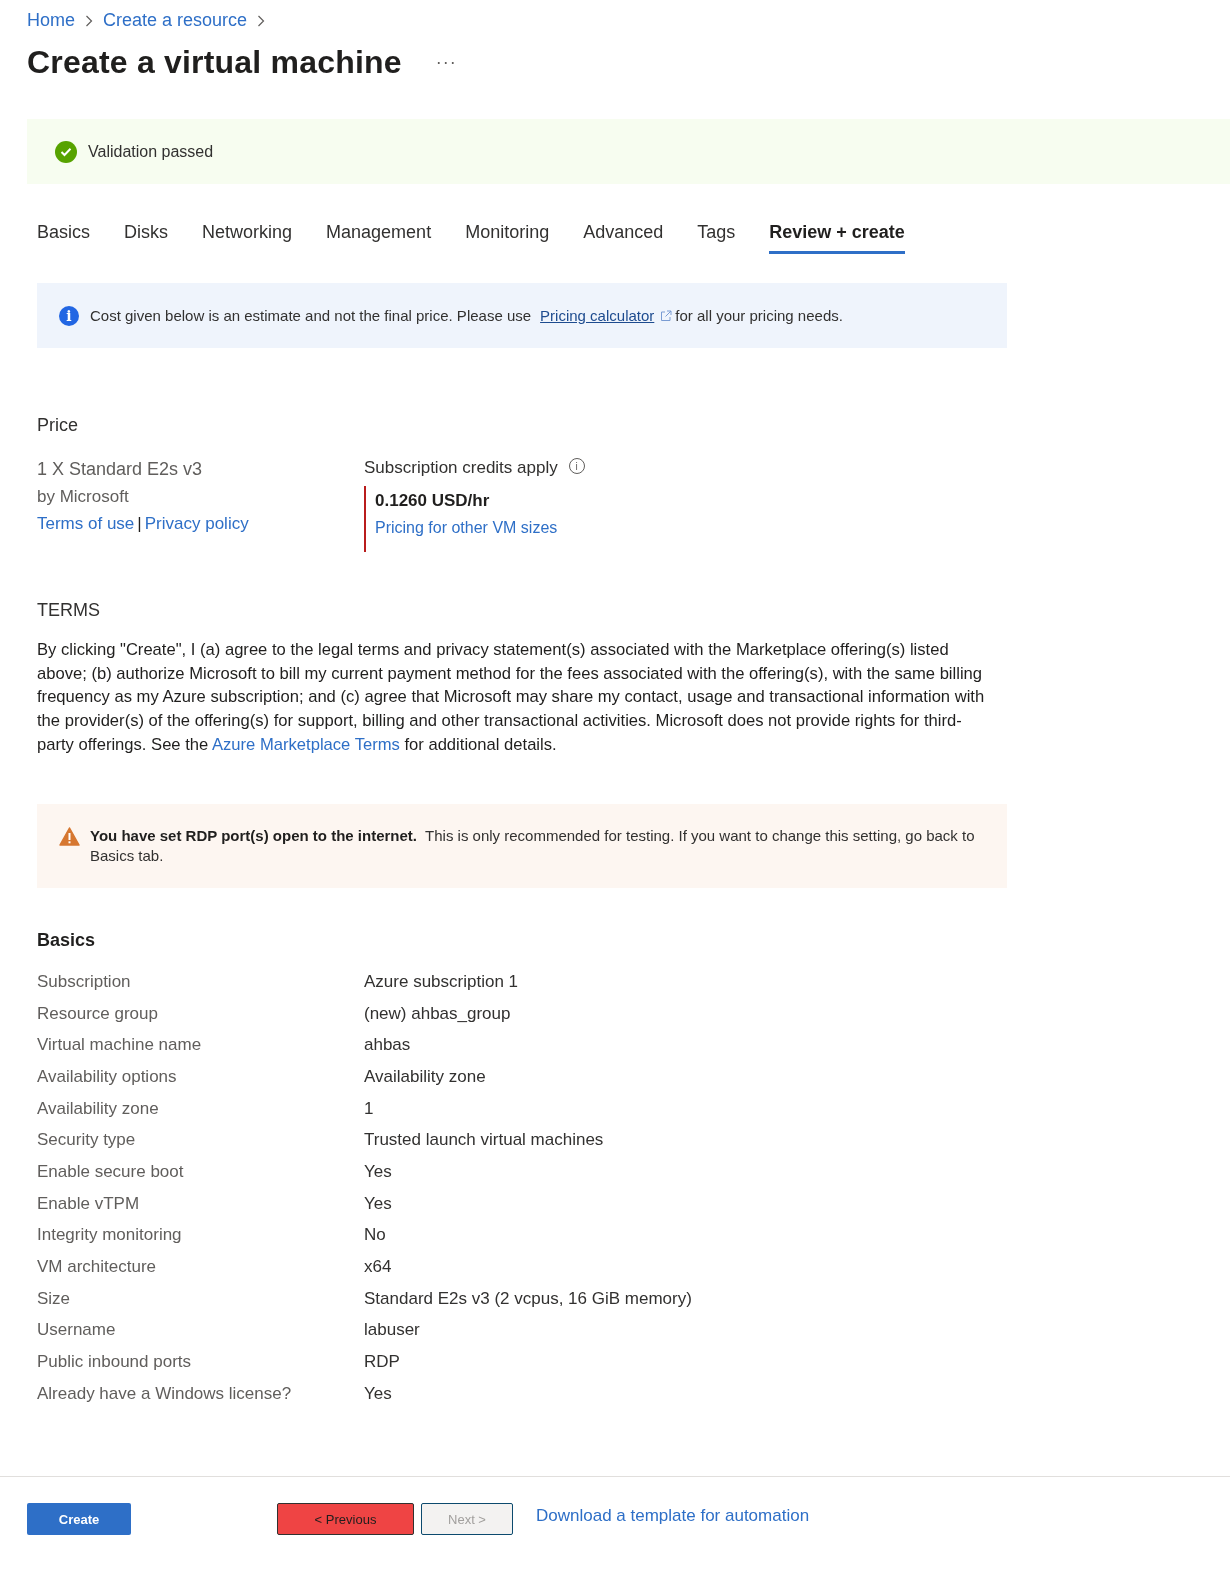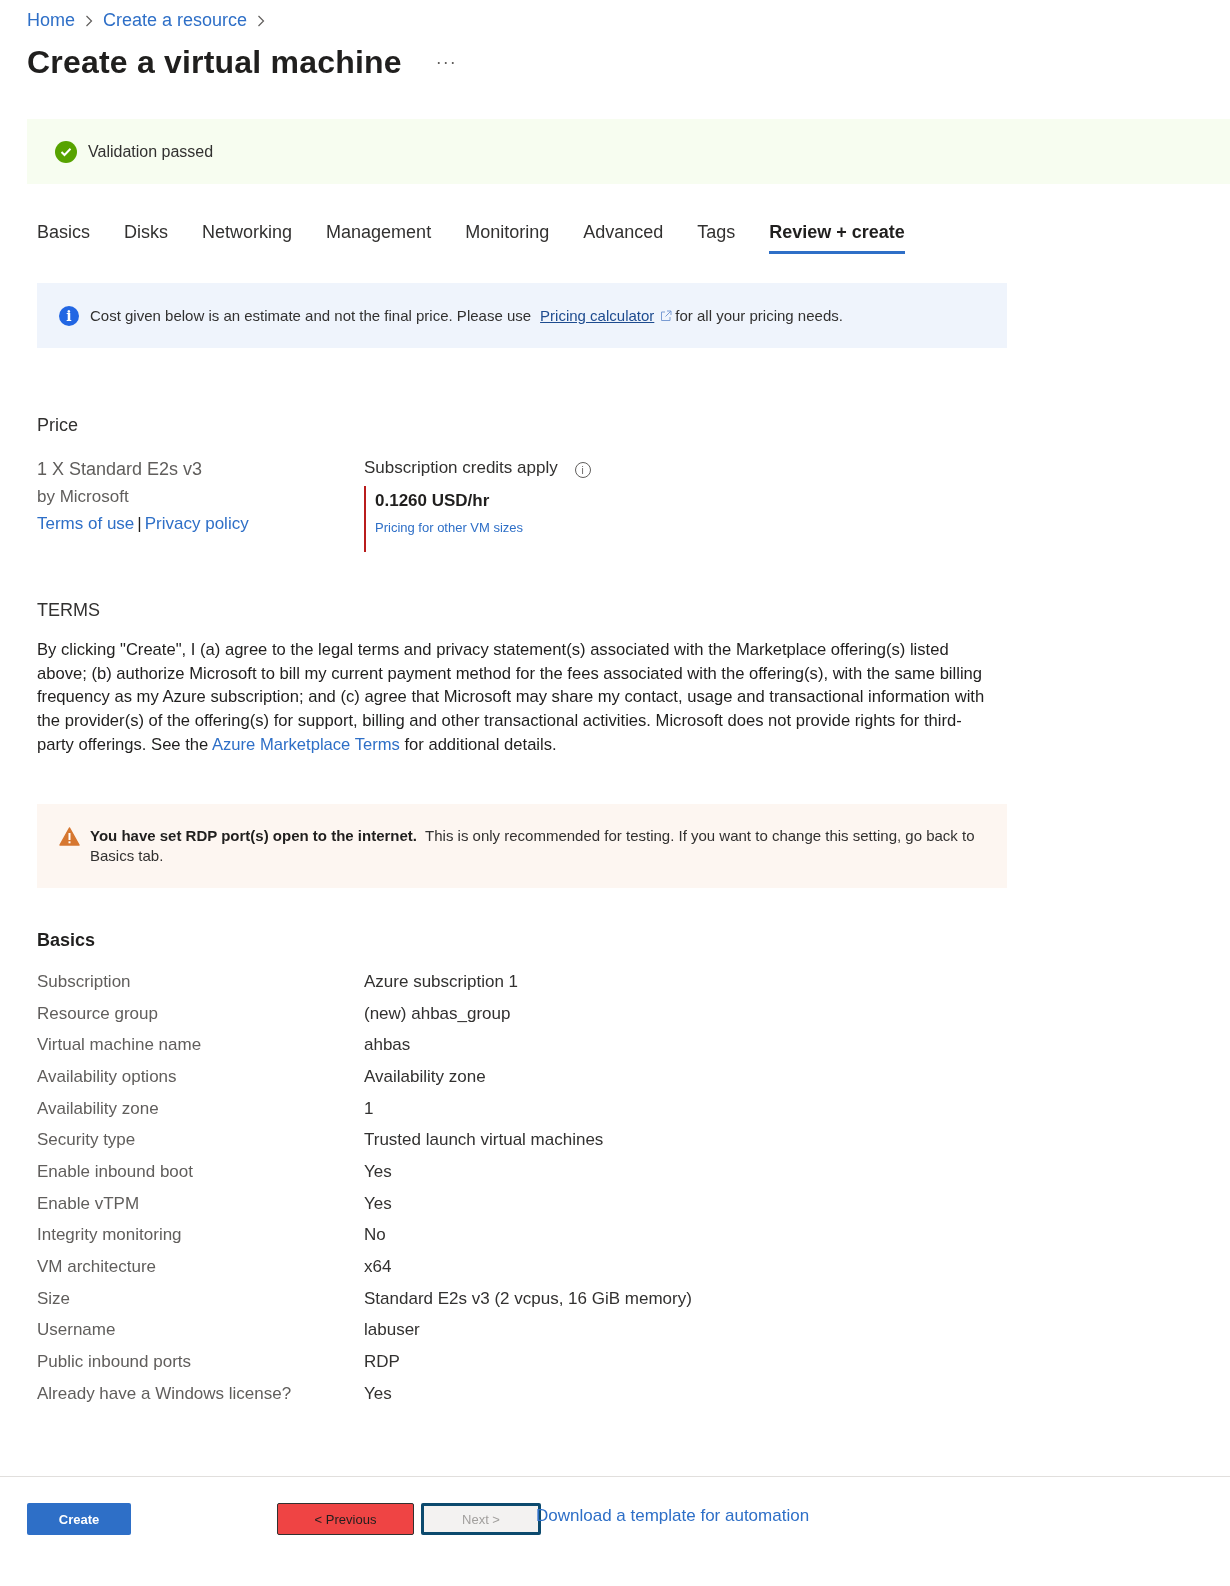--- a/index.html
+++ b/index.html
@@ -25,43 +25,43 @@
   .info-banner { position: absolute; left: 37px; top: 283px; width: 970px; height: 65px; background: #eff4fc; display: flex; align-items: center; padding-left: 22px; font-size: 15px; color: #323130; }
   .info-banner .info-icon { width: 20px; height: 20px; border-radius: 50%; background: #2266e3; color: #fff; display: flex; align-items: center; justify-content: center; font-weight: bold; font-size: 14px; margin-right: 11px; font-family: "DejaVu Serif", serif; }
   .info-banner .calc-link { color: #1d4b8f; text-decoration: underline; margin-left: 9px; }
   .info-banner .ext-icon { margin: 0 3px 0 6px; display: inline-flex; }
 
   .section-label { position: absolute; font-size: 18px; color: #323130; }
   .price-left { position: absolute; left: 37px; top: 456px; font-size: 17px; line-height: 27px; color: #605e5c; }
   .price-left .product { font-size: 18px; }
   .price-left .pipe { color: #201f1e; margin: 0 3px; }
   .price-right { position: absolute; left: 364px; top: 458px; }
-  .price-right .credits { font-size: 17px; color: #323130; display: flex; align-items: flex-end; gap: 6px; }
+  .price-right .credits { font-size: 17px; color: #323130; display: flex; align-items: flex-start; }
   .price-right .credits .tip { margin-left: 11px; width: 16px; height: 16px; border-radius: 50%; border: 1px solid #605e5c; font-size: 10px; display: inline-flex; align-items: center; justify-content: center; color: #605e5c; }
   .price-box { margin-top: 8px; border-left: 2px solid #b91c1c; padding-left: 9px; height: 66px; }
   .price-box .amount { font-size: 17px; font-weight: bold; color: #201f1e; line-height: 26px; padding-top: 2px; }
-  .price-box .other { font-size: 13px; line-height: 28px; }
+  .price-box .other { font-size: 16px; line-height: 28px; }
 
   .terms-body { position: absolute; left: 37px; top: 638px; width: 950px; font-size: 16.6px; line-height: 23.7px; color: #201f1e; }
 
   .warning-banner { position: absolute; left: 37px; top: 804px; width: 970px; height: 84px; background: #fdf6f1; padding: 22px 16px 0 53px; font-size: 15px; line-height: 20px; color: #323130; }
   .warning-banner .warn-icon { position: absolute; left: 22px; top: 23px; }
   .warning-banner b { color: #201f1e; }
 
   .basics-title { position: absolute; left: 37px; top: 930px; font-size: 18px; font-weight: bold; color: #201f1e; }
   .summary { position: absolute; left: 37px; top: 966px; }
   .summary .row { height: 31.7px; display: flex; align-items: center; font-size: 17px; }
   .summary .label { width: 327px; color: #605e5c; }
   .summary .value { color: #323130; }
 
   .footer-divider { position: absolute; left: 0; top: 1476px; width: 1230px; height: 1px; background: #e1dfdd; }
   .btn { position: absolute; top: 1503px; height: 32px; font-size: 13px; display: flex; align-items: center; justify-content: center; border-radius: 2px; cursor: pointer; text-align: center; }
   .btn-create { left: 27px; width: 104px; background: #2e6fc7; color: #fff; font-weight: bold; }
   .btn-prev { left: 277px; width: 137px; border: 1px solid #323130; background: #ef4444; color: #201f1e; }
-  .btn-next { left: 421px; width: 120px; border: 3px solid #0c4a6e; background: #f3f2f1; color: #a19f9d; }
+  .btn-next { left: 421px; width: 92px; border: 1px solid #0c4a6e; background: #f3f2f1; color: #a19f9d; }
   .download-link { position: absolute; left: 536px; top: 1506px; font-size: 17px; }
 </style>
 </head>
 <body>
 
 <nav class="breadcrumb">
   <a>Home</a>
   <span class="sep">
     <svg width="8" height="12" viewBox="0 0 8 12">
         <path d="M1.5 1 L6.5 6 L1.5 11" fill="none" stroke="#605e5c" stroke-width="1.2"></path>
@@ -166,21 +166,21 @@
     </div>
   <div class="row">
       <span class="label">Availability zone</span>
       <span class="value">1</span>
     </div>
   <div class="row">
       <span class="label">Security type</span>
       <span class="value">Trusted launch virtual machines</span>
     </div>
   <div class="row">
-      <span class="label">Enable inbound boot</span>
+      <span class="label">Enable secure boot</span>
       <span class="value">Yes</span>
     </div>
   <div class="row">
       <span class="label">Enable vTPM</span>
       <span class="value">Yes</span>
     </div>
   <div class="row">
       <span class="label">Integrity monitoring</span>
       <span class="value">No</span>
     </div>

